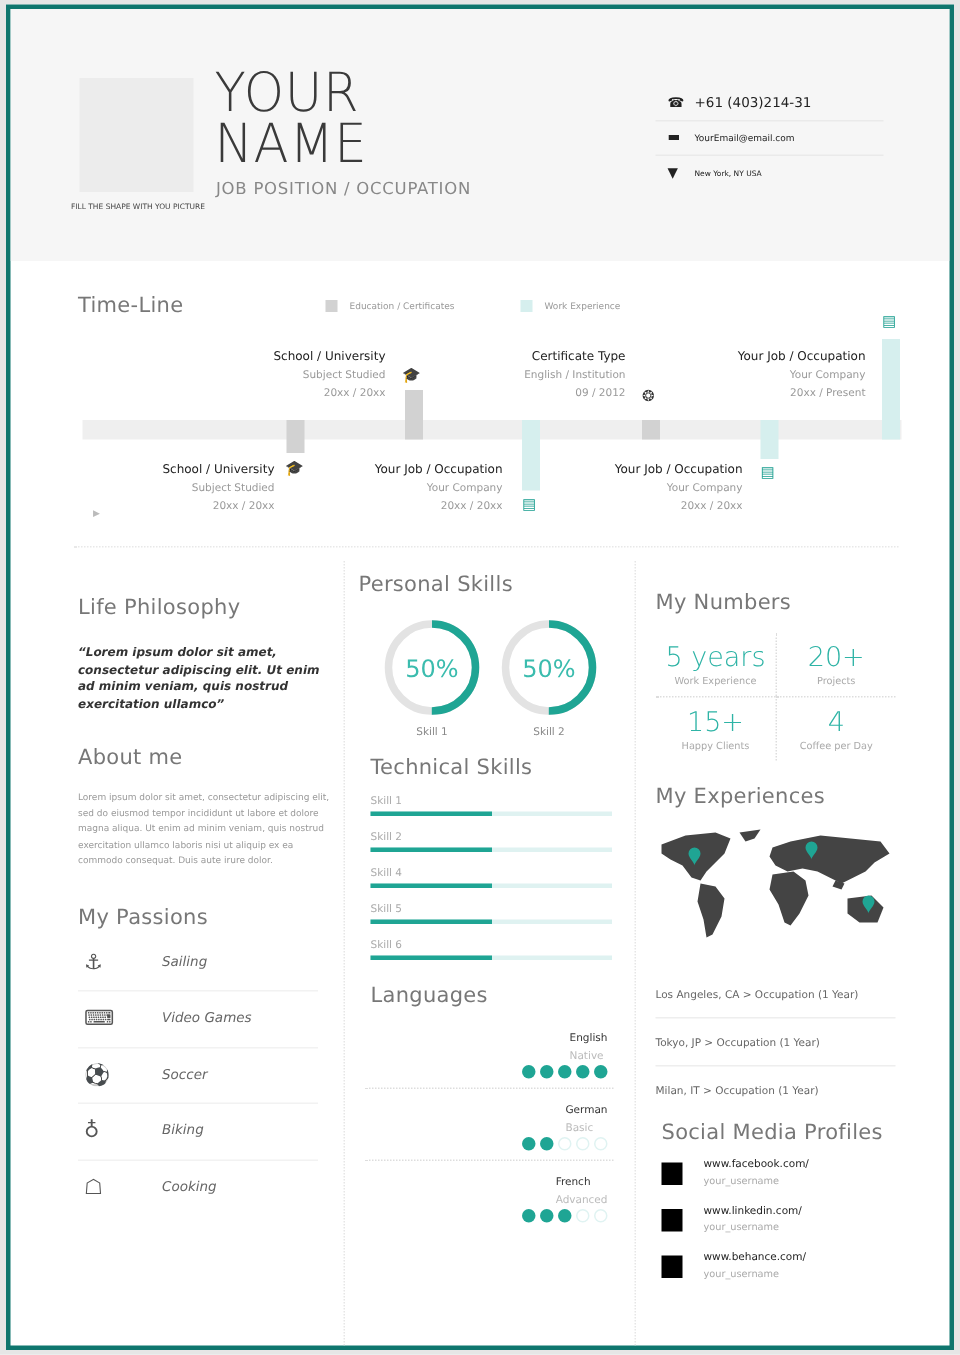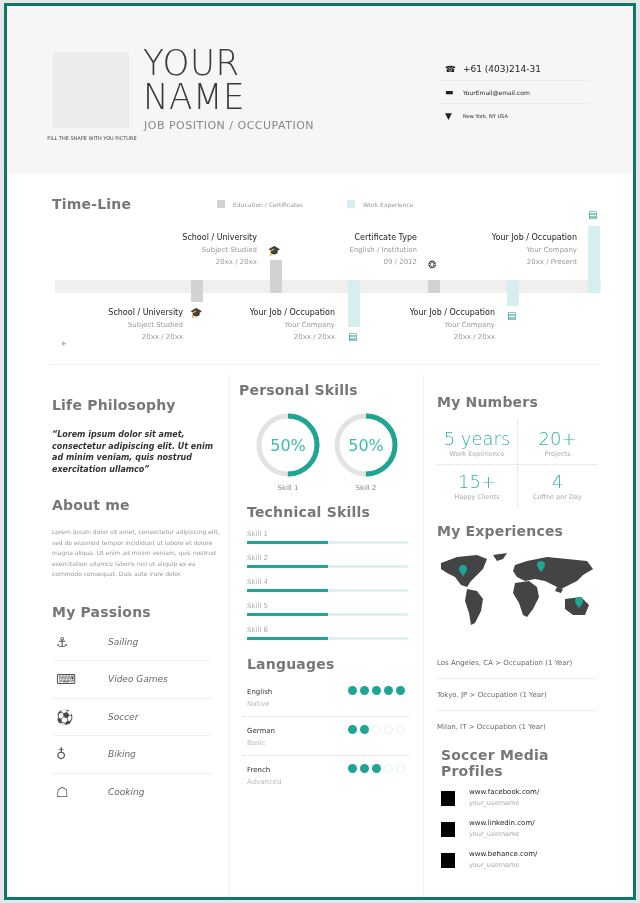--- a/index.html
+++ b/index.html
@@ -12,21 +12,21 @@
   .name { position: absolute; left: 136px; top: 40px; font-family: "DejaVu Sans", sans-serif; font-weight: 200; font-size: 36px; line-height: 34px; color: #333; letter-spacing: 0.5px; transform: scaleX(0.95); transform-origin: left; -webkit-text-stroke: 0; font-weight: normal; }
   .name span { display:block; font-weight: 300; color:#3a3a3a; }
   .job { position: absolute; left: 137px; top: 113px; font-size: 11px; color: #888; letter-spacing: 0.5px; }
   .contact { position: absolute; left: 430px; top: 52px; width: 152px; }
   .contact-row { height: 23px; display: flex; align-items: center; border-bottom: 1px solid #eaeaea; font-size: 9px; color: #222; }
   .contact-row:last-child { border-bottom: none; }
   .contact-row .ic { width: 26px; padding-left: 8px; font-size: 9px; color: #222; }
   .contact-row.small { font-size: 6px; }
   .contact-row.tiny { font-size: 5px; }
 
-  .section-title { font-size: 14px; color: #777; font-weight: 700; letter-spacing: 0.2px; }
+  .section-title { font-size: 14px; color: #777; font-weight: 400; letter-spacing: 0.2px; }
   .timeline { position: absolute; left: 0; top: 168px; width: 100%; height: 190px; }
   .tl-title { position: absolute; left: 45px; top: 22px; }
   .legend { position: absolute; top: 26px; font-size: 6px; color: #999; display: flex; align-items: center; }
   .legend .sw { width: 8px; height: 8px; margin-right: 8px; }
   .tl-track { position: absolute; left: 48px; top: 106px; width: 546px; height: 13px; background: #efefef; }
   .tl-bar { position: absolute; width: 12px; }
   .tl-bar.edu { background: #d2d2d2; }
   .tl-bar.work { background: #d6efee; }
   .tl-label { position: absolute; text-align: right; font-size: 7px; line-height: 12px; color: #999; }
   .tl-label .t { color: #222; font-size: 8px; }
@@ -55,21 +55,21 @@
   .donuts { display: flex; gap: 12px; margin-top: 14px; padding-left: 12px; }
   .donut { width: 66px; text-align: center; }
   .donut svg { display: block; }
   .donut .lb { font-size: 7px; color: #888; margin-top: 6px; }
   .tech-title { margin-top: 12px; padding-left: 4px; }
   .skill { margin-top: 10px; padding-left: 4px; }
   .skill .lb { font-size: 7px; color: #aaa; height: 11px; }
   .skill .bar { width: 161px; height: 3px; background: #dff2f1; position: relative; }
   .skill .bar .fill { position: absolute; left: 0; top: 0; height: 3px; background: #1fa594; }
   .lang-title { margin-top: 16px; padding-left: 4px; }
-  .lang { display: flex; align-items: flex-start; justify-content: space-between; padding: 8px 4px 6px 4px; border-bottom: 1px dotted #ddd; width: 166px; }
+  .lang { display: flex; align-items: flex-end; justify-content: space-between; padding: 8px 4px 6px 4px; border-bottom: 1px dotted #ddd; width: 166px; flex-direction: column; }
   .lang:last-child { border-bottom: none; }
   .lang .nm { font-size: 7px; color: #333; line-height: 12px; }
   .lang .lv { font-size: 7px; color: #bbb; line-height: 12px; }
   .dots { display: flex; gap: 3px; }
   .dot { width: 9px; height: 9px; border-radius: 50%; }
   .dot.on { background: #1fa594; }
   .dot.off { border: 1px solid #e0f3f2; background: #fff; }
 
   .numbers { display: grid; grid-template-columns: 1fr 1fr; margin-top: 12px; width: 160px; }
   .num { text-align: center; padding: 6px 0 6px; }
@@ -351,21 +351,21 @@
         <path d="M100 14 a4 4 0 1 1 8 0 c0 3 -4 6 -4 8 c0 -2 -4 -5 -4 -8z" fill="#1fa594"></path>
         <path d="M138 50 a4 4 0 1 1 8 0 c0 3 -4 6 -4 8 c0 -2 -4 -5 -4 -8z" fill="#1fa594"></path>
       </svg>
     </div>
     <div style="margin-top:6px">
       <div class="exp-row">Los Angeles, CA &gt; Occupation (1 Year)</div>
       <div class="exp-row">Tokyo, JP &gt; Occupation (1 Year)</div>
       <div class="exp-row">Milan, IT &gt; Occupation (1 Year)</div>
     </div>
 
-    <div class="section-title social-title">Soccer Media Profiles</div>
+    <div class="section-title social-title">Social Media Profiles</div>
     <div>
       <div class="social">
         <div class="sq"></div>
         <div>
             <div class="u">www.facebook.com/</div>
             <div class="n">your_username</div>
           </div>
       </div>
       <div class="social">
         <div class="sq"></div>

